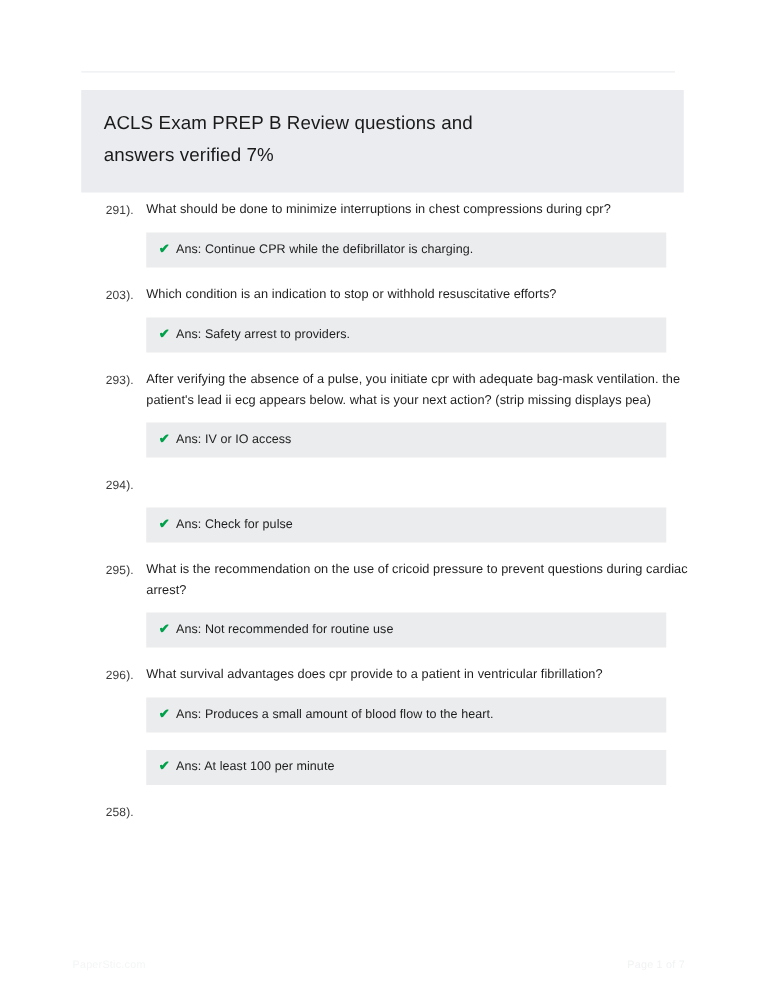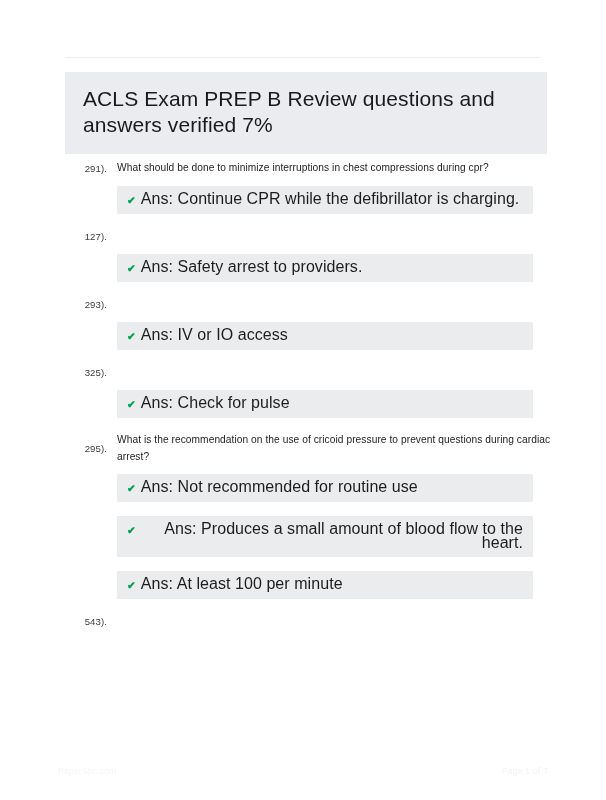--- a/index.html
+++ b/index.html
@@ -38,21 +38,21 @@
   .title-banner {
     position: absolute;
     left: 65px;
     top: 72px;
     width: 482px;
     box-sizing: border-box;
     background: #eaecf0;
     padding: 14px 18px 16px 18px;
   }
   .title-text {
-    font-size: 21px;
+    font-size: 15px;
     line-height: 26px;
     color: #1a1a1a;
     font-weight: 400;
     letter-spacing: 0.1px;
     margin: 0;
   }
 
   
   .qlist {
     position: absolute;
@@ -62,21 +62,21 @@
   }
 
   .qitem {
     position: relative;
     padding: 0 0 0 0;
     margin-bottom: 14px;
   }
 
   .qrow {
     display: flex;
-    align-items: center;
+    align-items: flex-start;
   }
 
   .qnum {
     width: 107px;
     flex: 0 0 107px;
     text-align: right;
     font-size: 9.6px;
     line-height: 16.5px;
     color: #3b3b3b;
     padding-top: 0.5px;
@@ -105,21 +105,21 @@
   }
   .check {
     color: #00a14b;
     font-size: 10.5px;
     line-height: 14px;
     flex: 0 0 auto;
     margin-right: 5px;
     font-weight: 700;
   }
   .anstext {
-    font-size: 16px;
+    font-size: 10px;
     line-height: 14px;
     color: #1d1d1d;
     letter-spacing: 0.06px;
     text-align: right;
   }
 
   
   .footer {
     position: absolute;
     left: 0;
@@ -166,76 +166,82 @@
         <div class="qtext">What should be done to minimize interruptions in chest compressions during cpr?</div>
       </div>
       <div class="ansbox">
         <span class="check">✔</span>
         <span class="anstext">Ans: Continue CPR while the defibrillator is charging.</span>
       </div>
     </div>
 
     <div class="qitem">
       <div class="qrow">
-        <div class="qnum">127).</div>
+        <div class="qnum">203).</div>
+        <div class="qtext">Which condition is an indication to stop or withhold resuscitative efforts?</div>
       </div>
       <div class="ansbox">
         <span class="check">✔</span>
         <span class="anstext">Ans: Safety arrest to providers.</span>
       </div>
     </div>
 
     <div class="qitem">
       <div class="qrow">
         <div class="qnum">293).</div>
+        <div class="qtext">After verifying the absence of a pulse, you initiate cpr with adequate bag-mask ventilation. the patient's lead ii ecg appears below. what is your next action? (strip missing displays pea)</div>
       </div>
       <div class="ansbox">
         <span class="check">✔</span>
         <span class="anstext">Ans: IV or IO access</span>
       </div>
     </div>
 
     <div class="qitem">
       <div class="qrow">
-        <div class="qnum">325).</div>
+        <div class="qnum">294).</div>
       </div>
       <div class="ansbox">
         <span class="check">✔</span>
         <span class="anstext">Ans: Check for pulse</span>
       </div>
     </div>
 
     <div class="qitem">
       <div class="qrow">
         <div class="qnum">295).</div>
         <div class="qtext">What is the recommendation on the use of cricoid pressure to prevent questions during cardiac arrest?</div>
       </div>
       <div class="ansbox">
         <span class="check">✔</span>
         <span class="anstext">Ans: Not recommended for routine use</span>
       </div>
     </div>
 
     <div class="qitem">
+      <div class="qrow">
+        <div class="qnum">296).</div>
+        <div class="qtext">What survival advantages does cpr provide to a patient in ventricular fibrillation?</div>
+      </div>
       <div class="ansbox">
         <span class="check">✔</span>
         <span class="anstext">Ans: Produces a small amount of blood flow to the heart.</span>
       </div>
     </div>
 
     <div class="qitem">
       <div class="ansbox">
         <span class="check">✔</span>
         <span class="anstext">Ans: At least 100 per minute</span>
       </div>
     </div>
 
     <div class="qitem">
       <div class="qrow">
-        <div class="qnum">543).</div>
+        <div class="qnum">258).</div>
       </div>
     </div>
 
   </div>
 
   <div class="footer">
     <div class="footer-left">PaperStic.com</div>
     <div class="footer-right">Page 1 of 7</div>
   </div>
 

